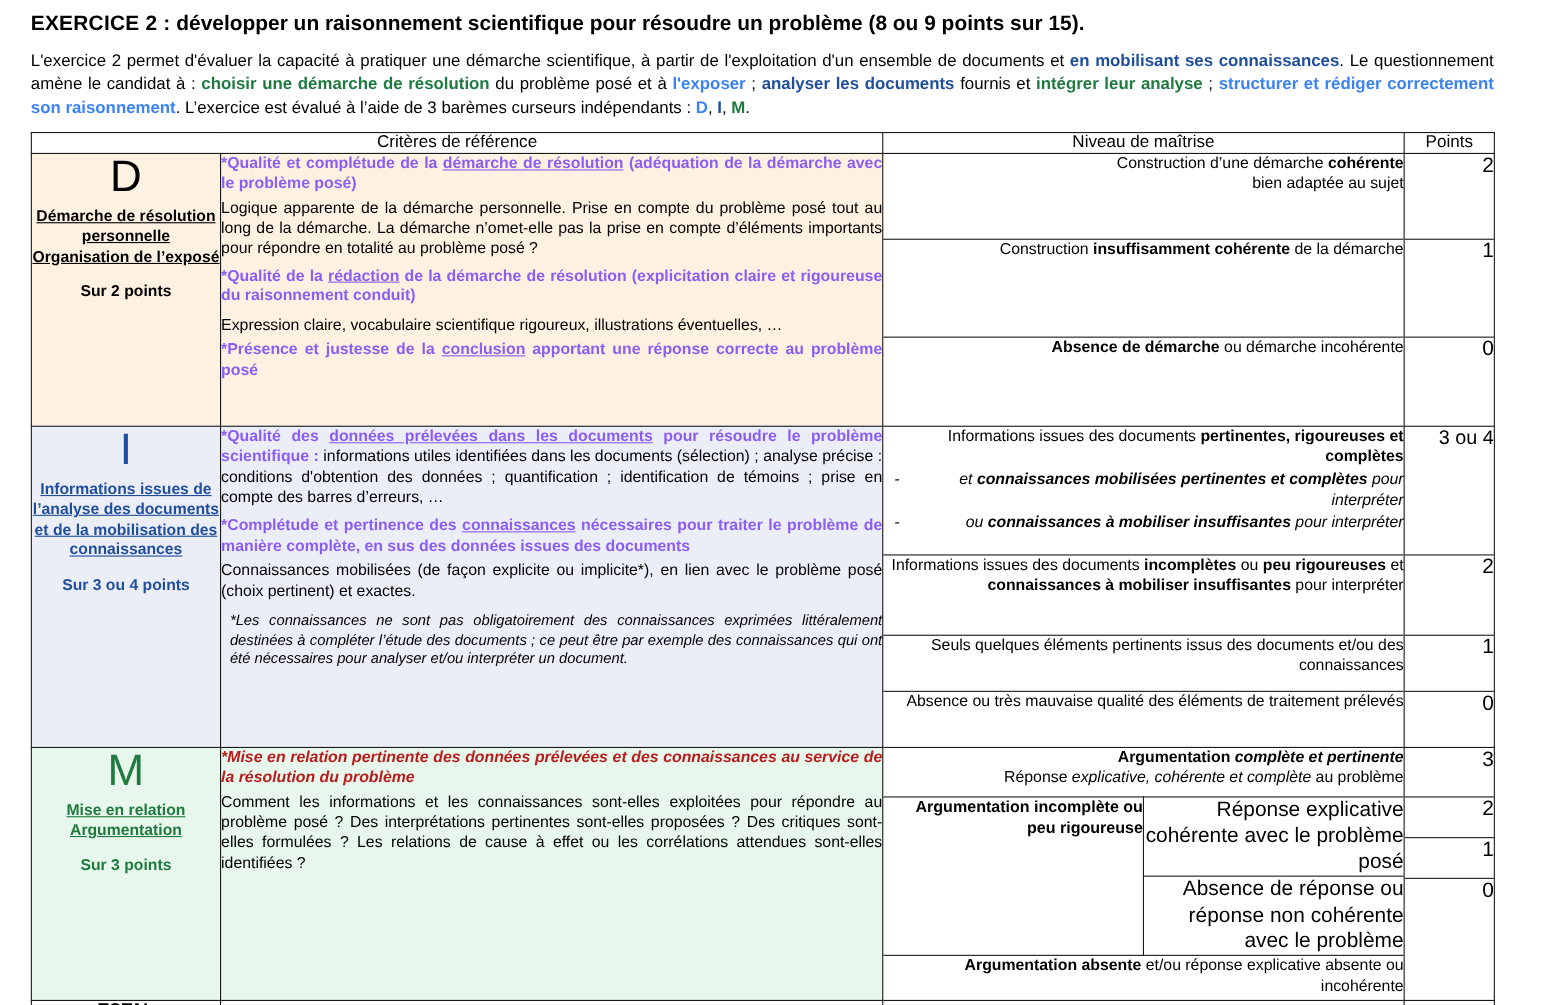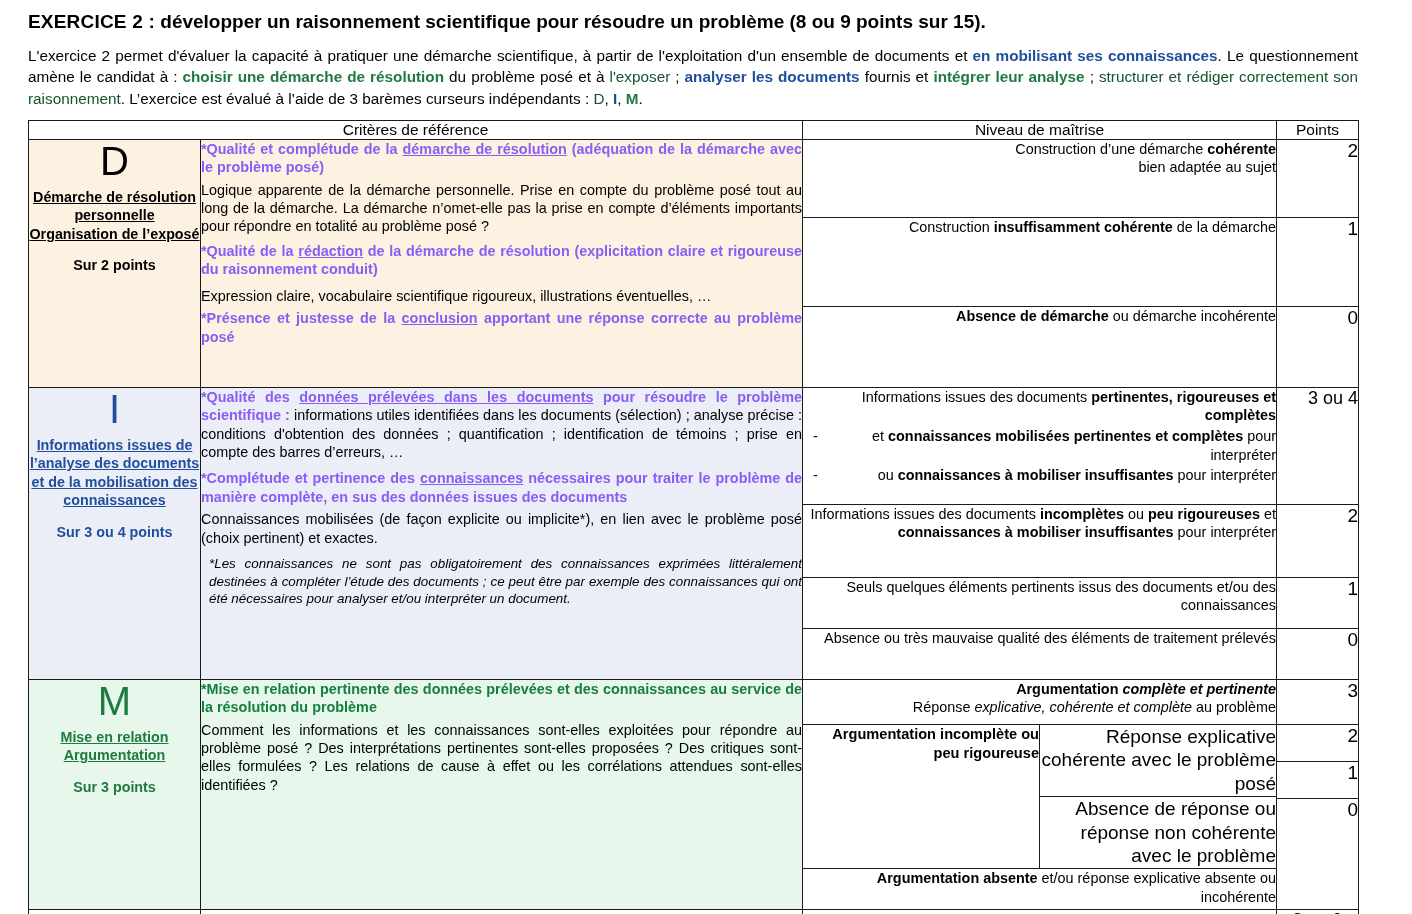--- a/index.html
+++ b/index.html
@@ -33,21 +33,21 @@
   .hdr-line2 .ex-label { letter-spacing: 0.2px; }
   .intro {
     margin-top: 9px;
     font-size: 15.3px;
     line-height: 1.42;
     text-align: justify;
     width: 1330px;
   }
   .blue { color: #1f4e9c; font-weight: bold; }
   .green { color: #1f7a3f; font-weight: bold; }
-  .orange { color: #14532d; font-weight: normal; }
+  .orange { color: #3b82f6; font-weight: bold; }
   .bluebold { color: #1f4e9c; font-weight: bold; }
 
   table.grid {
     border-collapse: collapse;
     margin-top: 10px;
     width: 1330px;
     table-layout: fixed;
   }
   table.grid td, table.grid th {
     border: 1.2px solid #1a1a1a;
@@ -89,22 +89,23 @@
     font-size: 14.4px;
     line-height: 1.28;
     text-align: justify;
   }
   .desc-cell p { margin: 0 0 4px 0; }
   .lead-blue {
     color: #8b5cf6;
     font-weight: bold;
   }
   .lead-green {
-    color: #15803d;
-    font-weight: bold;
+    color: #b91c1c;
+    font-weight: bold;
+    font-style: italic;
   }
   .u { text-decoration: underline; }
   .plain { font-weight: normal; color: #000; }
   .note-it {
     font-style: italic;
     font-size: 13.4px;
     line-height: 1.3;
     margin-top: 8px;
     display: block;
   }
@@ -148,20 +149,21 @@
   .inner td.no-bottom { border-bottom: none; }
   ul.dashes {
     margin: 2px 0 0 0;
     padding-left: 26px;
     list-style: none;
   }
   ul.dashes li {
     position: relative;
     margin-bottom: 2px;
     line-height: 1.28;
+    font-style: italic;
   }
   ul.dashes li:before {
     content: "-";
     position: absolute;
     left: -16px;
   }
   .m-arg-center {
     text-align: center;
     font-weight: bold;
     font-size: 14.6px;

